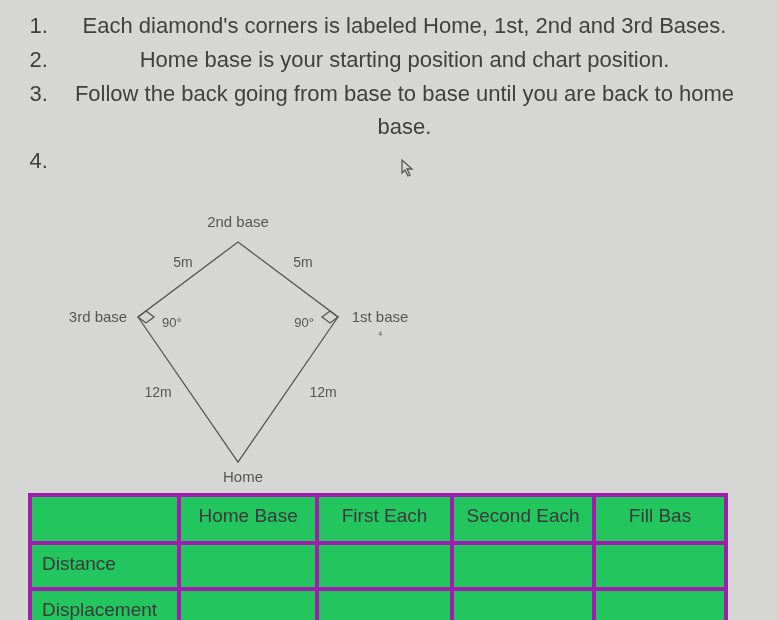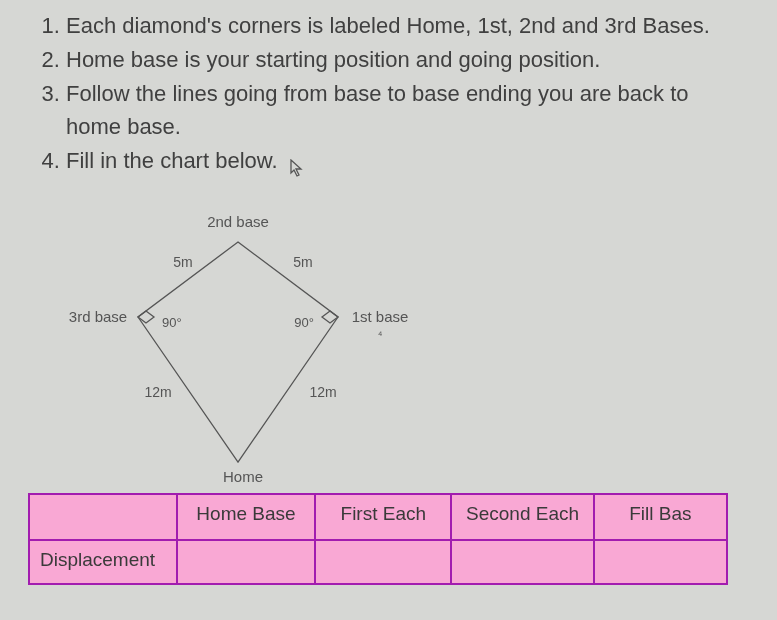--- a/index.html
+++ b/index.html
@@ -15,21 +15,22 @@
   .page {
     padding: 8px 18px 14px 28px;
     box-sizing: border-box;
   }
   .instructions {
     font-size: 22px;
     line-height: 1.5;
     color: #404040;
   }
   .instructions li {
-    margin: 1px 16px;
+    margin: 1px 4px;
+    text-align: center;
   }
   .instructions ol {
     margin: 0;
     padding-left: 22px;
   }
   .cursor {
     display: inline-block;
     position: relative;
     width: 14px;
     height: 18px;
@@ -42,24 +43,24 @@
     height: 300px;
   }
   .table {
     margin-top: 6px;
     border-collapse: collapse;
     width: 700px;
     font-size: 19px;
     color: #3a3a3a;
   }
   .table td {
-    border: 2px solid #a21caf;
+    border: 4px solid #a21caf;
     padding: 8px 10px;
     vertical-align: top;
-    background: #f9a8d4;
+    background: #22c55e;
     height: 26px;
   }
   .table thead td {
     text-align: center;
     font-weight: 400;
     height: 28px;
   }
   .row-label {
     width: 130px;
     text-align: left;
@@ -78,24 +79,23 @@
   }
 </style>
 </head>
 <body>
 
 <div class="page">
 
   <div class="instructions">
     <ol>
       <li>Each diamond's corners is labeled Home, 1st, 2nd and 3rd Bases.</li>
-      <li>Home base is your starting position and going position.</li>
-      <li>Follow the lines going from base to base ending you are back to home base.</li>
+      <li>Home base is your starting position and chart position.</li>
+      <li>Follow the back going from base to base until you are back to home base.</li>
       <li>
-        <span>Fill in the chart below.</span>
         <span class="cursor">
           <svg viewBox="0 0 14 18" width="14" height="18">
             <polygon points="1,1 1,14 4,11 7,17 9,16 6,10 11,10" fill="#222" stroke="none"></polygon>
           </svg>
         </span>
       </li>
     </ol>
   </div>
 
   <div class="diagram-wrap">
@@ -126,20 +126,27 @@
       <tr>
         <td class="row-label"></td>
         <td class="col-hdr">Home Base</td>
         <td class="col-hdr">First Each</td>
         <td class="col-hdr">Second Each</td>
         <td class="col-hdr">Fill Bas</td>
       </tr>
     </thead>
     <tbody>
       <tr>
+        <td class="row-label">Distance</td>
+        <td></td>
+        <td></td>
+        <td></td>
+        <td></td>
+      </tr>
+      <tr>
         <td class="row-label">Displacement</td>
         <td></td>
         <td></td>
         <td></td>
         <td></td>
       </tr>
     </tbody>
   </table>
 
 </div>

